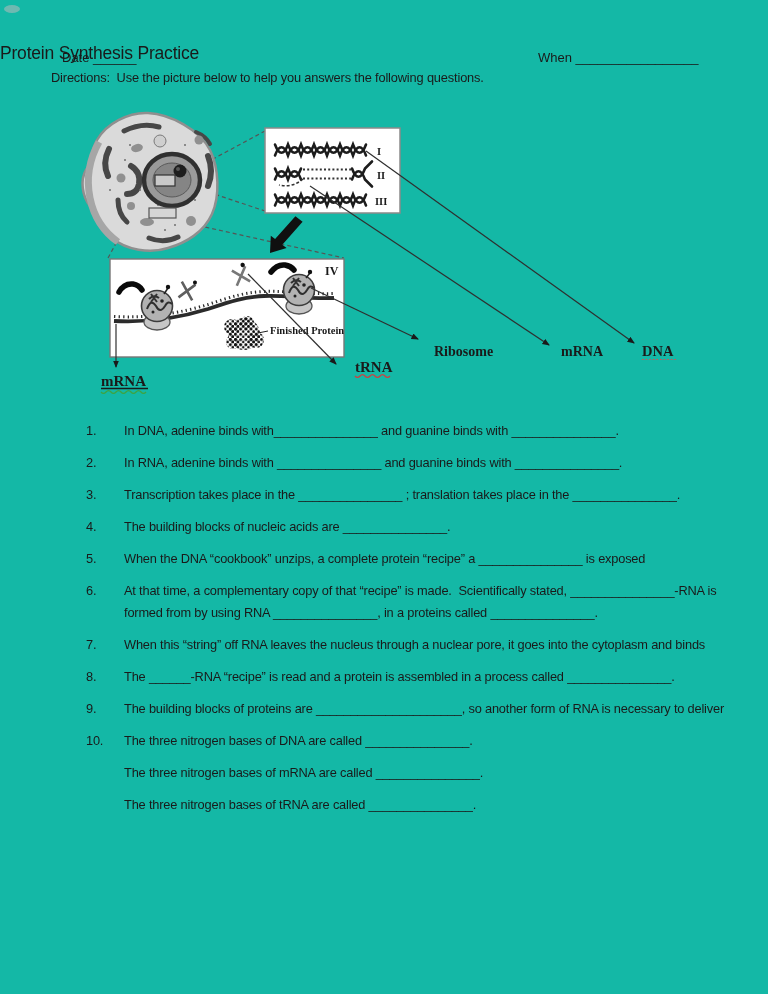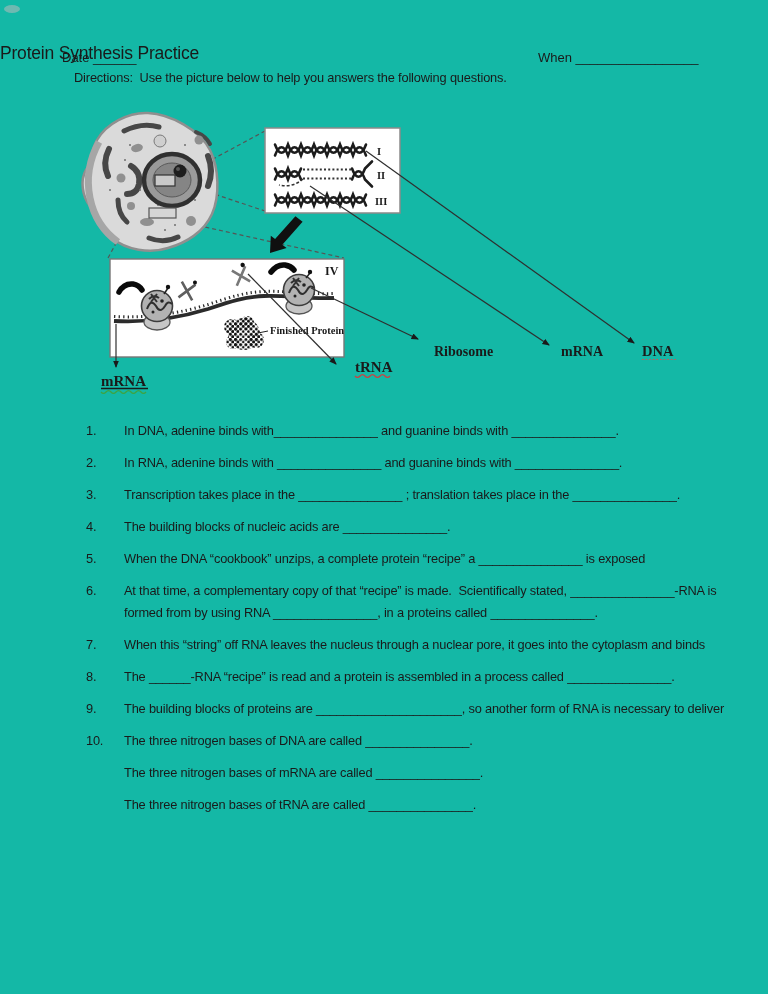--- a/index.html
+++ b/index.html
@@ -4,21 +4,21 @@
 <style>
   html,body{margin:0;padding:0;background:#e8e8e8;}
   .page{
     position:relative;width:768px;height:994px;background:#14b8a6;
     font-family:"Liberation Sans",sans-serif;color:#1a1a1a;overflow:hidden;
     margin:0 auto;
   }
   .hdr-date{position:absolute;left:62px;top:50px;font-size:13px;white-space:pre;}
   .hdr-title{position:absolute;left:0;top:43px;width:712px;text-align:left;font-size:17.5px;letter-spacing:-0.2px;}
   .hdr-name{position:absolute;left:538px;top:50px;font-size:13px;white-space:pre;}
-  .directions{position:absolute;left:74px;top:70px;font-size:12.8px;letter-spacing:-0.15px;white-space:pre;}
+  .directions{position:absolute;left:51px;top:70px;font-size:12.8px;letter-spacing:-0.15px;white-space:pre;}
   .diagram-svg{position:absolute;left:0;top:0;}
   .questions{position:absolute;top:420px;left:86px;width:660px;}
   .q{display:flex;margin-bottom:10px;font-size:12.8px;line-height:22px;letter-spacing:-0.18px;}
   .qnum{width:22px;flex:0 0 22px;white-space:pre;}
   .qtext div{white-space:pre;margin-left:16px;}
   .qtext div:empty{display:none;}
   .slbl{font-family:"Liberation Serif",serif;font-weight:700;fill:#1a1a1a;}
   .smudge{position:absolute;left:4px;top:5px;width:16px;height:8px;background:#b9b9b9;border-radius:50%;opacity:.55;}
 </style>
 </head>

